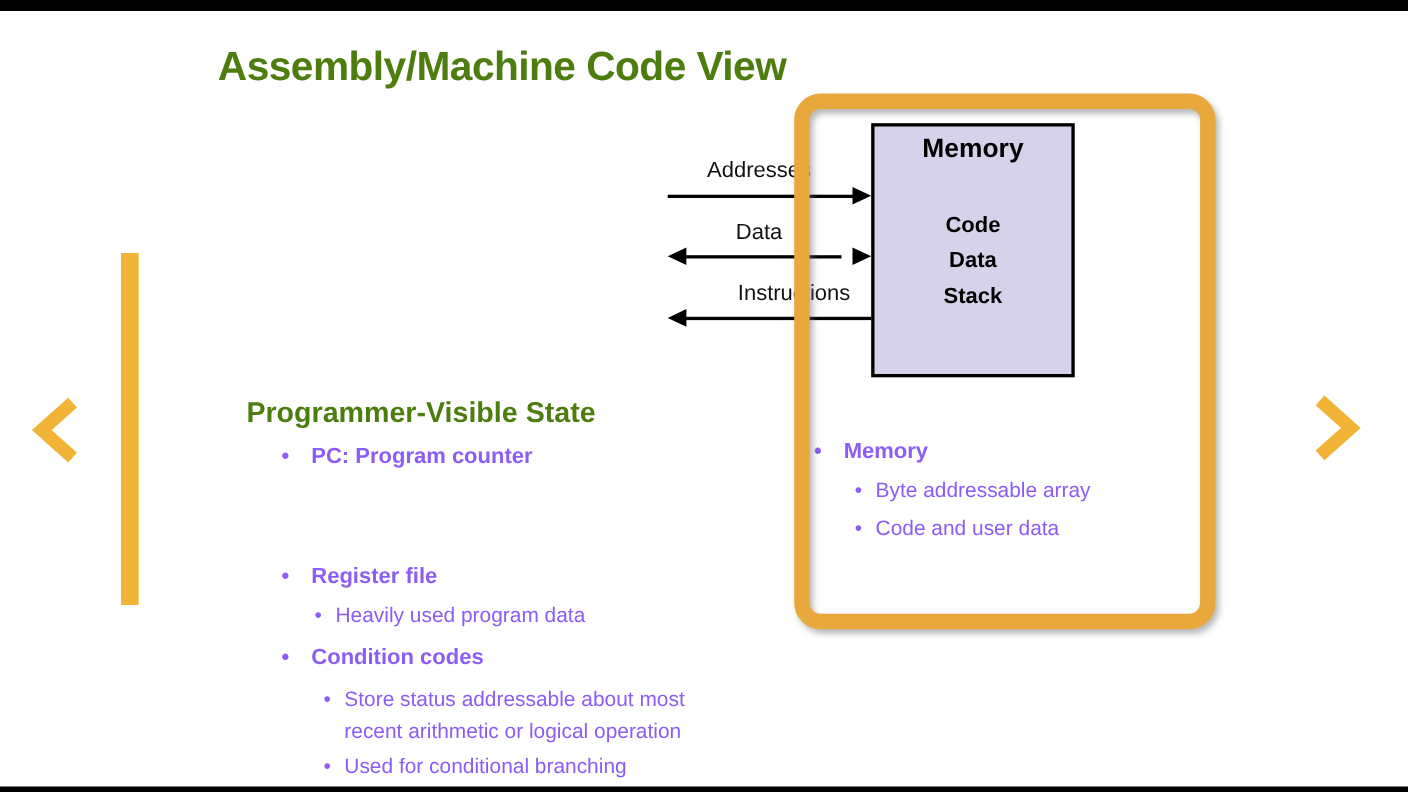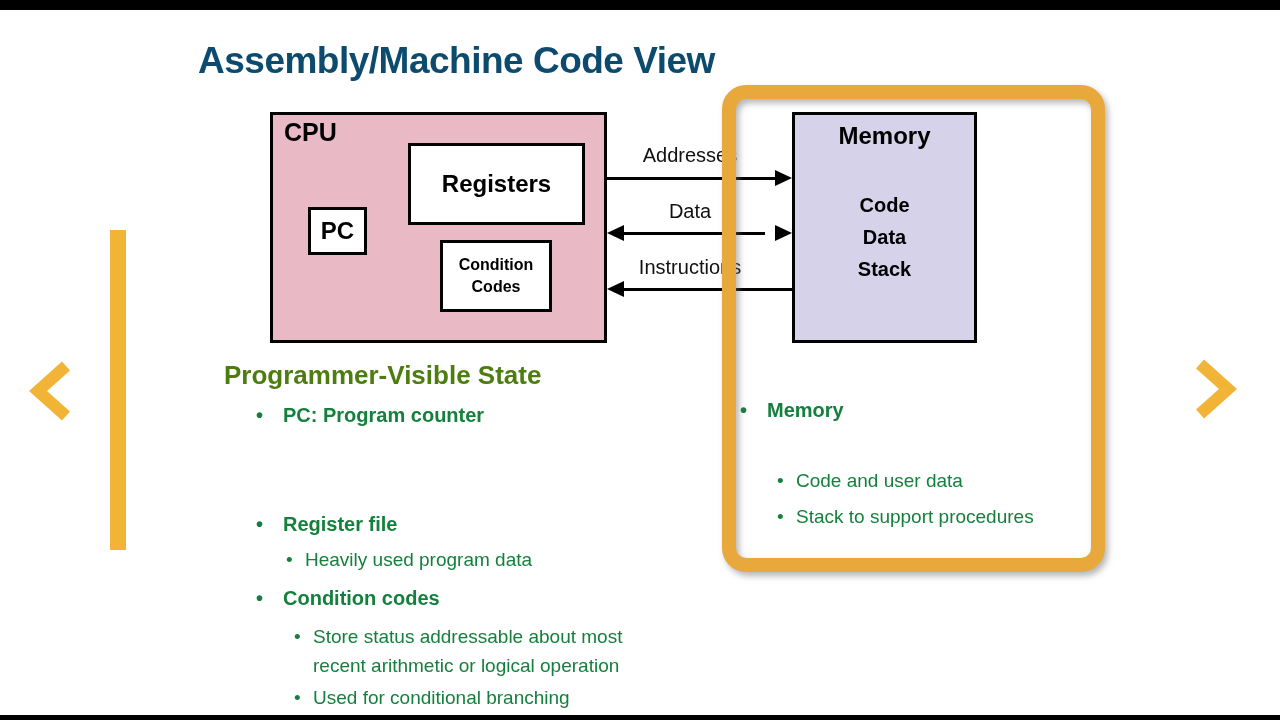--- a/index.html
+++ b/index.html
@@ -7,21 +7,21 @@
   body { font-family:"Liberation Sans", sans-serif; background:#ffffff; overflow:hidden; }
 
   .stage { position:relative; width:1280px; height:720px; background:#ffffff; overflow:hidden; }
 
   
   .letterbox { position:absolute; left:0; width:1280px; background:#000; z-index:20; }
   .letterbox.top { top:0; height:10px; }
   .letterbox.bottom { bottom:0; height:5px; }
 
   
-  .slide-title { position:absolute; left:198px; top:40px; font-size:37px; font-weight:bold; color:#0c4a6e; letter-spacing:-0.5px; }
+  .slide-title { position:absolute; left:198px; top:40px; font-size:37px; font-weight:bold; color:#4d7c0f; letter-spacing:-0.5px; }
 
   
   .cpu-box { position:absolute; left:270px; top:112px; width:337px; height:231px;
              background:#e9b9c6; border:3px solid #000; }
   .cpu-label { position:absolute; left:11px; top:3px; font-size:25px; font-weight:bold; color:#000; }
   .white-box { position:absolute; background:#fff; border:3px solid #000; display:flex;
                align-items:center; justify-content:center; text-align:center; font-weight:bold; color:#000; }
   .registers-box { left:135px; top:28px; width:177px; height:82px; font-size:24px; }
   .pc-box { left:35px; top:92px; width:59px; height:48px; font-size:24px; }
   .cc-box { left:167px; top:125px; width:112px; height:72px; font-size:16px; line-height:1.35; padding:2px; }
@@ -45,64 +45,58 @@
                      filter:drop-shadow(3px 4px 3px rgba(110,110,110,0.5)); }
 
   
   .annotation-bar { position:absolute; left:110px; top:230px; width:16px; height:320px; background:#f2b437; z-index:11; }
   .chev-btn { position:absolute; width:46px; height:62px; background:none; border:none; padding:0; cursor:pointer; z-index:11; }
   .chev-btn.prev { left:28px; top:360px; }
   .chev-btn.next { left:1192px; top:358px; }
 
   
   .col-heading { position:absolute; left:224px; top:360px; font-size:26px; font-weight:bold; color:#4d7c0f; }
-  .li { position:absolute; display:flex; color:#15803d; }
+  .li { position:absolute; display:flex; color:#8b5cf6; }
   .li::before { content:"\2022"; flex:0 0 auto; }
   .l1 { font-size:20px; font-weight:bold; }
   .l1::before { width:27px; }
   .l2 { font-size:19px; font-weight:normal; }
   .l2::before { width:19px; }
   .wrap { width:368px; line-height:29px; }
 </style>
 </head>
 <body>
 
 <div class="stage">
 
   <div class="letterbox top"></div>
   <div class="letterbox bottom"></div>
 
   <h1 class="slide-title">Assembly/Machine Code View</h1>
 
-  <div class="cpu-box">
-    <div class="cpu-label">CPU</div>
-    <div class="white-box registers-box">Registers</div>
-    <div class="white-box pc-box">PC</div>
-    <div class="white-box cc-box">Condition Codes</div>
-  </div>
 
   <div class="memory-box">
     <div class="memory-title">Memory</div>
     <div class="memory-lines">
       <div>Code</div>
       <div>Data</div>
       <div>Stack</div>
     </div>
   </div>
 
   <div class="bus-label" style="top:144px;">Addresses</div>
   <div class="bus-line" style="left:607px; top:177px; width:172px;"></div>
   <div class="arrowhead right" style="left:775px; top:170px;"></div>
 
   <div class="bus-label" style="top:200px;">Data</div>
   <div class="bus-line" style="left:621px; top:232px; width:144px;"></div>
   <div class="arrowhead left" style="left:607px; top:225px;"></div>
   <div class="arrowhead right" style="left:775px; top:225px;"></div>
 
-  <div class="bus-label" style="top:256px;">Instructions</div>
+  <div class="bus-label" style="top:256px;text-align:right;">Instructions</div>
   <div class="bus-line" style="left:621px; top:288px; width:171px;"></div>
   <div class="arrowhead left" style="left:607px; top:281px;"></div>
 
   <div class="highlight-frame"></div>
 
   <div class="annotation-bar"></div>
 
   <button class="chev-btn prev">
     <svg viewBox="0 0 46 62" width="46" height="62">
       <polyline points="38,6 10,31 38,56" fill="none" stroke="#f2b437" stroke-width="12" stroke-linejoin="miter"></polyline>
@@ -117,16 +111,16 @@
   <div class="col-heading">Programmer-Visible State</div>
 
   <div class="li l1" style="left:256px; top:404px;">PC: Program counter</div>
   <div class="li l1" style="left:256px; top:513px;">Register file</div>
   <div class="li l2" style="left:286px; top:549px;">Heavily used program data</div>
   <div class="li l1" style="left:256px; top:587px;">Condition codes</div>
   <div class="li l2 wrap" style="left:294px; top:622px;">Store status addressable about most recent arithmetic or logical operation</div>
   <div class="li l2" style="left:294px; top:687px;">Used for conditional branching</div>
 
   <div class="li l1" style="left:740px; top:399px;">Memory</div>
+  <div class="li l2" style="left:777px; top:436px;">Byte addressable array</div>
   <div class="li l2" style="left:777px; top:470px;">Code and user data</div>
-  <div class="li l2" style="left:777px; top:506px;">Stack to support procedures</div>
 
 </div>
 
 </body></html>

